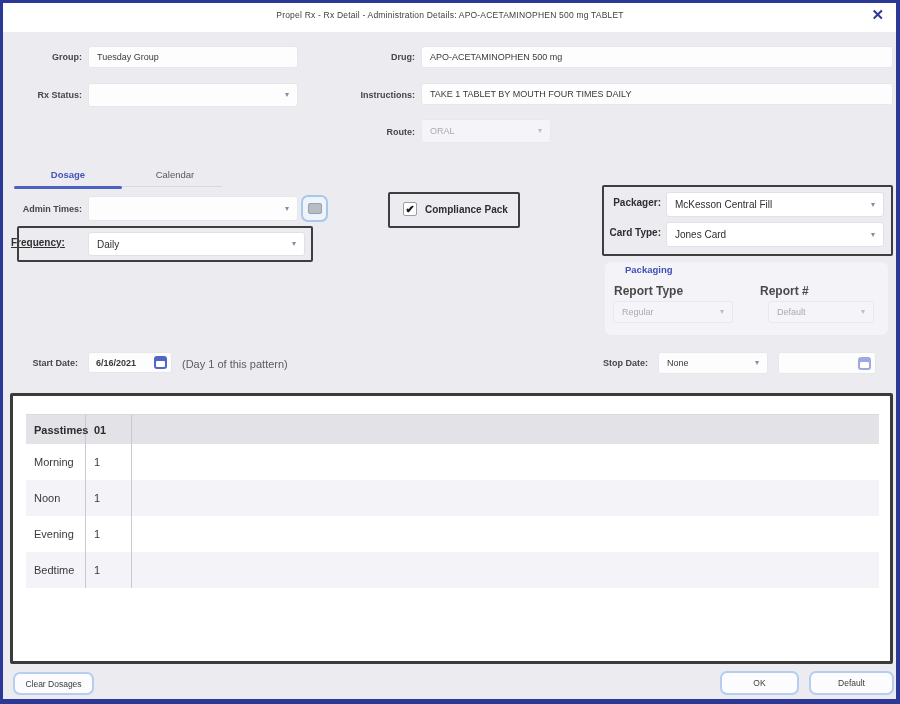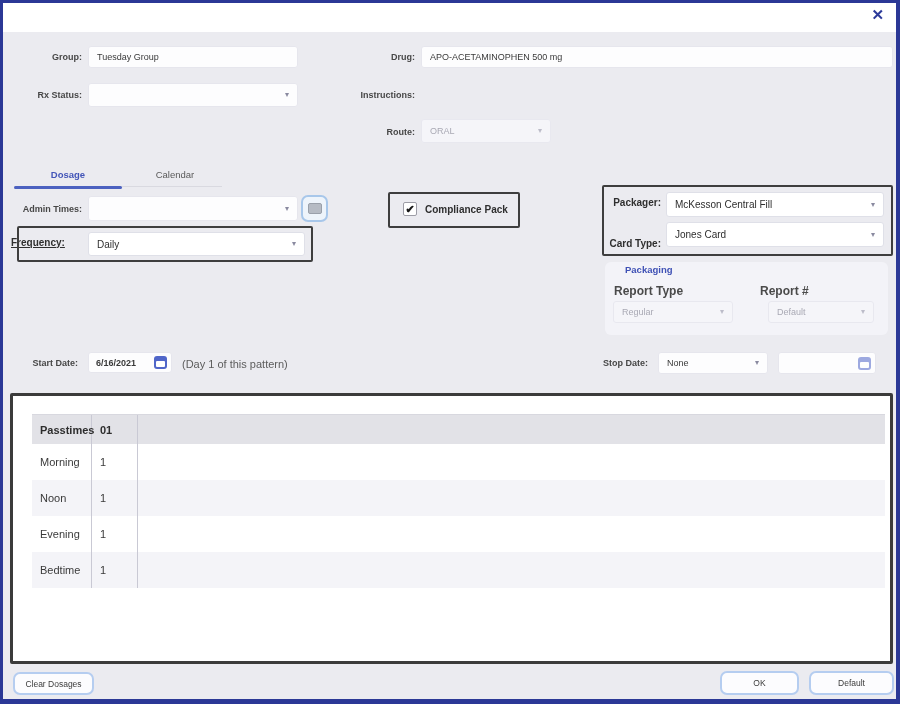--- a/index.html
+++ b/index.html
@@ -39,60 +39,64 @@
 
   .panel { position:absolute; left:605px; top:262px; width:283px; height:73px; background:#f3f3f8; border-radius:6px; }
   .panel-title { position:absolute; left:625px; top:264px; font-size:9.5px; font-weight:bold; color:#3f51b5; }
   .plbl { position:absolute; font-size:12px; font-weight:bold; color:#4a4a4a; }
 
   .cal { display:inline-block; width:13px; height:13px; background:#5066c9; border-radius:3px; position:relative; flex:0 0 auto; }
   .cal::after { content:""; position:absolute; left:2px; right:2px; top:5px; bottom:2px; background:#ffffff; border-radius:1px; }
   .cal.mut { opacity:.55; }
 
   .bigrect { position:absolute; left:10px; top:393px; width:883px; height:271px; border:3px solid #3b3b3b; background:#ffffff; border-radius:2px; }
-  .ptable { position:absolute; left:13px; top:18px; width:853px; border-top:1px solid #d8d8df;margin-left:6px; }
+  .ptable { position:absolute; left:13px; top:18px; width:853px; border-top:1px solid #d8d8df; }
   .trow { display:flex; height:36px; background:#fff; }
   .trow.thead { height:29px; background:#e2e2e7; }
   .trow.alt { background:#f4f4f8; }
   .tc { display:flex; align-items:center; padding-left:8px; font-size:11px; color:#3a3a3a; }
   .thead .tc { font-weight:bold; color:#2d2d2d; }
   .c1 { width:60px; border-right:1px solid #c9c9d4; }
   .c2 { width:46px; border-right:1px solid #c9c9d4; }
   .c3 { flex:1; }
 
   .btn { position:absolute; display:flex; align-items:center; justify-content:center; background:#fcfcfe;
          border:2px solid #b5cdf0; border-radius:7px; font-size:8.5px; color:#3b3b3b; cursor:pointer; }
   .hint { position:absolute; font-size:11px; color:#5c5c5c; }
 </style>
 </head>
 <body>
 
 <div class="window">
 
   <div class="titlebar">
+    <div class="title soft">Propel Rx - Rx Detail - Administration Details: APO-ACETAMINOPHEN 500 mg TABLET</div>
     <div class="close">✕</div>
   </div>
 
   <div class="lbl soft" style="left:0;width:82px;top:52px;">Group:</div>
   <div class="fld soft" style="left:88px;top:46px;width:210px;height:22px;">
     <span>Tuesday Group</span>
   </div>
 
   <div class="lbl soft" style="left:0;width:82px;top:90px;text-align:right;">Rx Status:</div>
   <div class="fld sel soft" style="left:88px;top:83px;width:210px;height:24px;">
     <span></span>
     <span class="caret">▾</span>
   </div>
 
   <div class="lbl soft" style="left:330px;width:85px;top:52px;">Drug:</div>
   <div class="fld soft" style="left:421px;top:46px;width:472px;height:22px;">
     <span>APO-ACETAMINOPHEN 500 mg</span>
   </div>
 
   <div class="lbl soft" style="left:300px;width:115px;top:90px;">Instructions:</div>
+  <div class="fld soft" style="left:421px;top:83px;width:472px;height:22px;">
+    <span>TAKE 1 TABLET BY MOUTH FOUR TIMES DAILY</span>
+  </div>
 
   <div class="lbl soft" style="left:330px;width:85px;top:127px;">Route:</div>
   <div class="fld sel dis soft" style="left:421px;top:119px;width:130px;height:24px;">
     <span>ORAL</span>
     <span class="caret">▾</span>
   </div>
 
   <div class="tabstrip soft">
     <div class="tab active" style="left:0;width:108px;">Dosage</div>
     <div class="tab" style="left:114px;width:94px;">Calendar</div>
@@ -120,21 +124,21 @@
     <span>✔</span>
   </div>
   <div class="crisp-lbl" style="left:425px;top:204px;">Compliance Pack</div>
 
   <div class="ann" style="left:602px;top:185px;width:291px;height:71px;"></div>
   <div class="crisp-lbl" style="left:604px;top:197px;width:57px;text-align:right;">Packager:</div>
   <div class="crisp-fld" style="left:666px;top:192px;width:218px;height:25px;">
     <span>McKesson Central Fill</span>
     <span class="caret">▾</span>
   </div>
-  <div class="crisp-lbl" style="left:604px;top:227px;width:57px;text-align:right;margin-top:11px;">Card Type:</div>
+  <div class="crisp-lbl" style="left:604px;top:227px;width:57px;text-align:right;">Card Type:</div>
   <div class="crisp-fld" style="left:666px;top:222px;width:218px;height:25px;">
     <span>Jones Card</span>
     <span class="caret">▾</span>
   </div>
 
   <div class="panel soft"></div>
   <div class="panel-title soft">Packaging</div>
   <div class="plbl soft" style="left:614px;top:284px;">Report Type</div>
   <div class="plbl soft" style="left:760px;top:284px;">Report #</div>
   <div class="fld sel dis soft" style="left:613px;top:301px;width:120px;height:22px;">

